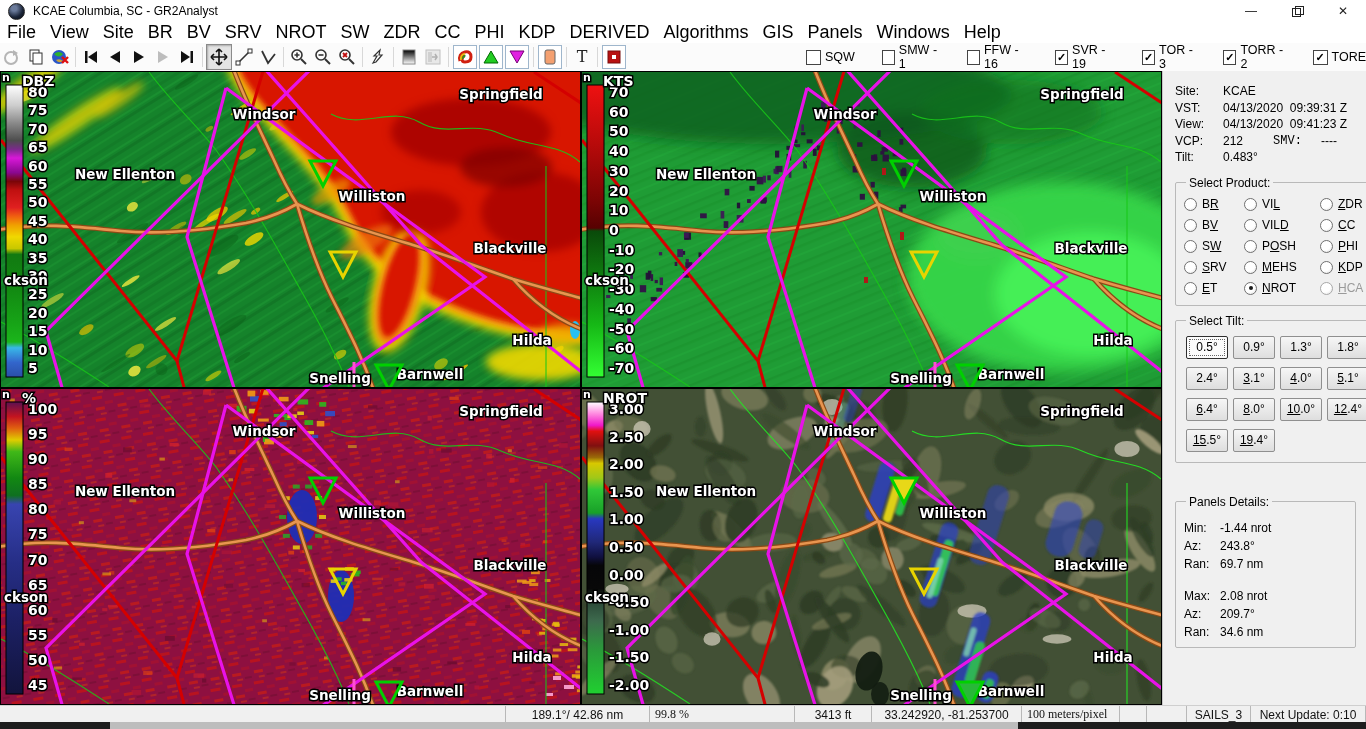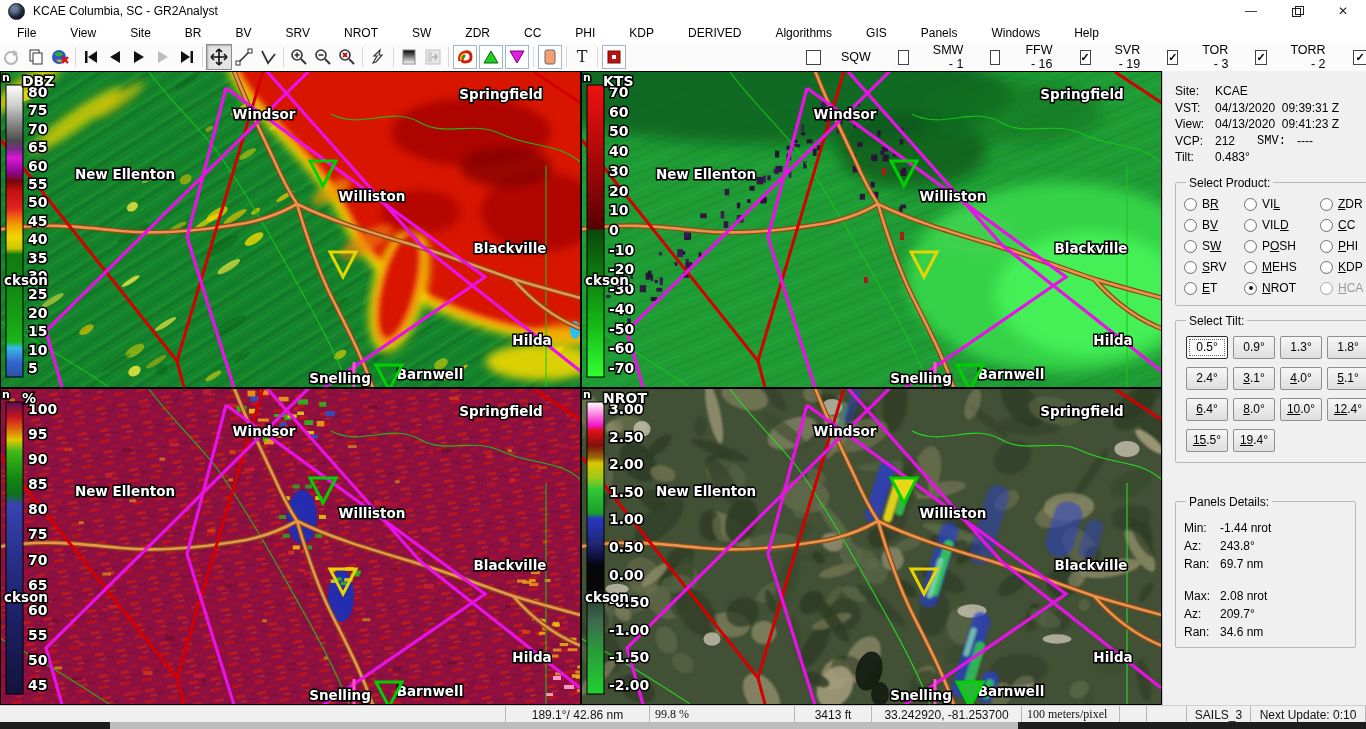--- a/index.html
+++ b/index.html
@@ -10,39 +10,39 @@
   #app-icon{width:15px;height:15px;border-radius:50%;margin:0 8px 0 8px;
     background:radial-gradient(circle at 35% 30%,#6a7a9a 0 18%,#1a2438 60%,#05080f 100%);border:1px solid #222;}
   #title-text{font-size:12px;color:#000;}
   #win-btns{margin-left:auto;display:flex;height:22px;}
   .win-btn{width:46px;height:22px;display:flex;align-items:center;justify-content:center;font-size:12px;color:#222;}
   .restore-glyph{position:relative;width:10px;height:10px;}
   .restore-glyph .r1{position:absolute;left:0;top:2px;width:7px;height:7px;border:1px solid #222;background:#fff;}
   .restore-glyph .r2{position:absolute;left:3px;top:0;width:7px;height:7px;border:1px solid #222;}
   
   #menubar{position:absolute;left:0;top:22px;width:1366px;height:21px;background:#fff;display:flex;align-items:center;border-bottom:1px solid #f0f0f0;}
-  .menu-item{padding:0 17px;font-size:12px;color:#000;}
+  .menu-item{padding:0 7px;font-size:18px;color:#000;}
   
   #toolbar{position:absolute;left:0;top:43px;width:1366px;height:28px;background:#fbfbfb;border-bottom:1px solid #e4e4e4;display:flex;align-items:center;}
   .tb-icon{width:24px;height:24px;display:flex;align-items:center;justify-content:center;flex:0 0 auto;}
   .tb-icon.boxed{border:1px solid #9fb6cc;width:22px;height:22px;margin:0 1px;background:#fff;}
   .tb-icon.pressed{border:1px solid #8a8a8a;background:#e4e4e4;box-shadow:inset 1px 1px 2px #aaa;}
   .tb-sep{width:1px;height:20px;background:#d8d8d8;margin:0 3px;flex:0 0 auto;}
   #warning-toggles{position:absolute;left:806px;top:0;height:28px;display:flex;align-items:center;gap:27px;}
-  .wtoggle{display:flex;align-items:center;gap:20px;font-size:12.5px;color:#000;text-align:right;}
+  .wtoggle{display:flex;align-items:center;gap:4px;font-size:12.5px;color:#000;}
   .cbox{width:13px;height:13px;border:1px solid #444;background:#fff;display:flex;align-items:center;justify-content:center;font-size:11px;font-weight:bold;color:#000;line-height:1;}
   
   #main{position:absolute;left:0;top:71px;width:1366px;height:634px;}
   #panel-grid{position:absolute;left:0;top:0;width:1162px;height:634px;background:#000;
     display:grid;grid-template-columns:579px 579px;grid-template-rows:315px 315px;gap:2px;padding:1px;box-sizing:border-box;}
   .pnl{width:579px;height:315px;display:block;}
   .pnl text{font-family:"DejaVu Sans","Liberation Sans",sans-serif;}
   
   #sidebar{position:absolute;left:1162px;top:0;width:204px;height:634px;background:#f0f0f0;border-left:1px solid #c8c8c8;box-sizing:border-box;padding:12px 10px 0 12px;font-size:12px;color:#000;}
-  .info-row{display:flex;line-height:16.5px;}
+  .info-row{display:flex;line-height:16.5px;gap:8px;}
   .info-label{width:40px;}
   .info-val{white-space:pre;}
   .info-label2{width:40px;margin-left:22px;font-family:Liberation Mono, monospace;}
   fieldset{border:1px solid #b9b9b9;border-radius:2px;margin:0 0 0 0;padding:4px 6px 6px 8px;}
   legend{font-size:12px;padding:0 3px;margin-left:2px;}
   #product-box{margin-top:10px;}
   .prod-grid{display:grid;grid-template-columns:60px 76px 54px;grid-auto-rows:21px;align-items:center;}
   .radio-opt{display:flex;align-items:center;gap:5px;}
   .radio{width:11px;height:11px;border-radius:50%;border:1px solid #707070;background:radial-gradient(circle at 35% 30%,#fff 0 55%,#dcdcdc);display:flex;align-items:center;justify-content:center;flex:0 0 auto;}
   .radio .dot{width:4px;height:4px;border-radius:50%;background:#1a1a1a;}

